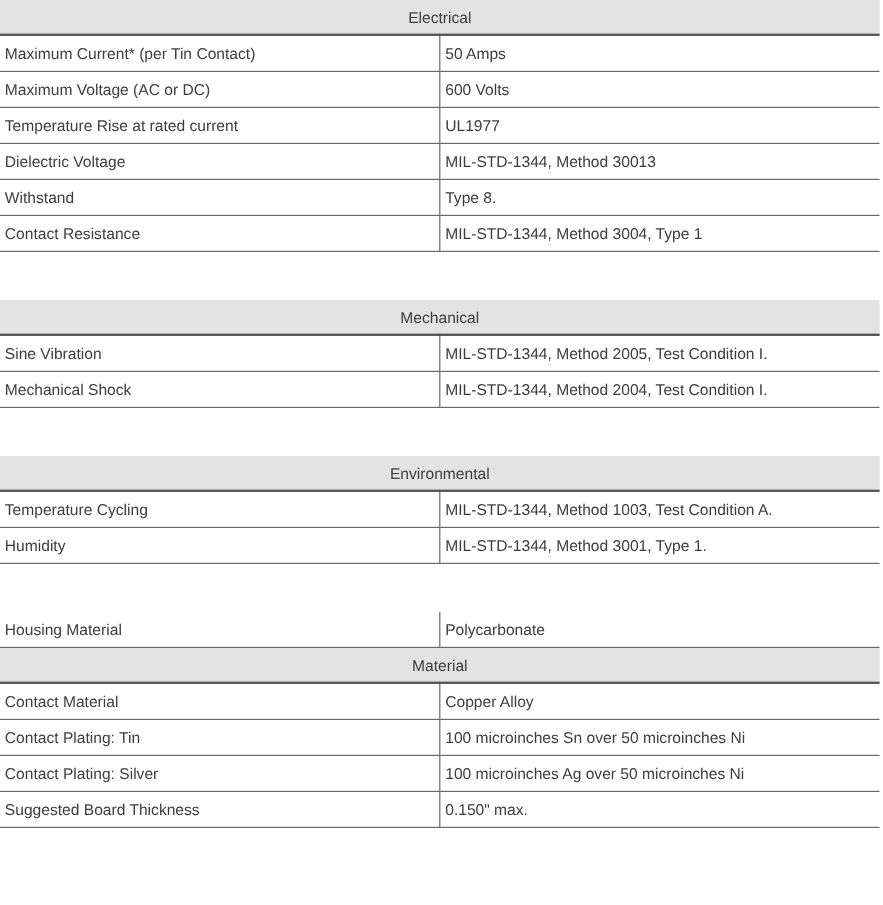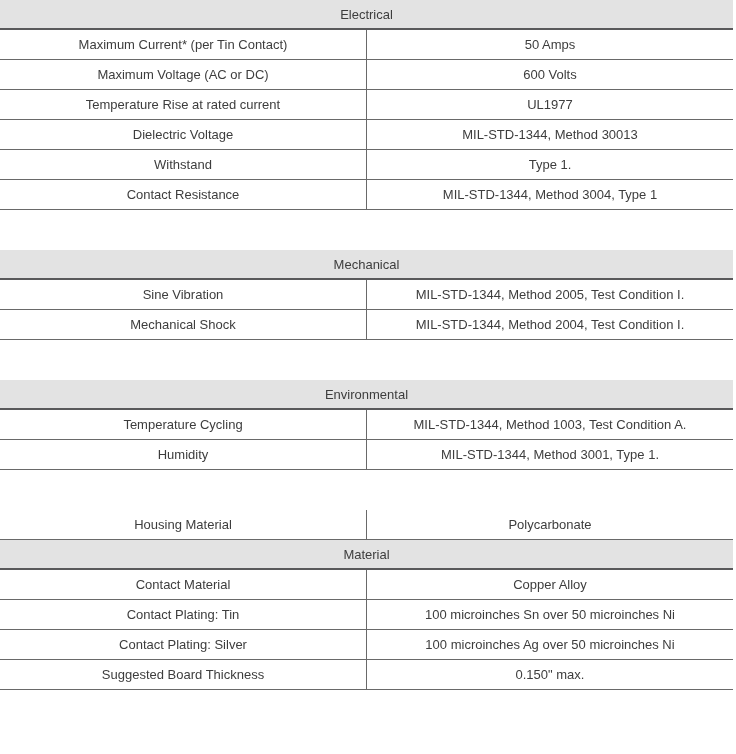--- a/index.html
+++ b/index.html
@@ -29,24 +29,24 @@
     height: 28px;
     font-weight: 400;
     font-size: 13px;
     text-align: center;
     border-bottom: 2px solid #59595b;
     padding: 0;
     margin-top: 28px;
   }
   td.spec-cell {
     height: 29px;
-    text-align: center;
+    text-align: left;
     vertical-align: middle;
     border-bottom: 1px solid #696969;
-    padding: 0 20px;
+    padding: 0 4px;
     width: 50%;
     overflow: hidden;
     white-space: nowrap;
   }
   td.spec-label {
     border-right: 1px solid #696969;
   }
 </style>
 </head>
 <body>
@@ -67,21 +67,21 @@
     <tr>
       <td class="spec-cell spec-label">Temperature Rise at rated current</td>
       <td class="spec-cell">UL1977</td>
     </tr>
     <tr>
       <td class="spec-cell spec-label">Dielectric Voltage</td>
       <td class="spec-cell">MIL-STD-1344, Method 30013</td>
     </tr>
     <tr>
       <td class="spec-cell spec-label">Withstand</td>
-      <td class="spec-cell">Type 1.</td>
+      <td class="spec-cell">Type 8.</td>
     </tr>
     <tr>
       <td class="spec-cell spec-label">Contact Resistance</td>
       <td class="spec-cell">MIL-STD-1344, Method 3004, Type 1</td>
     </tr>
   </tbody>
 </table>
 
 <table class="spec-table">
   <tbody>

